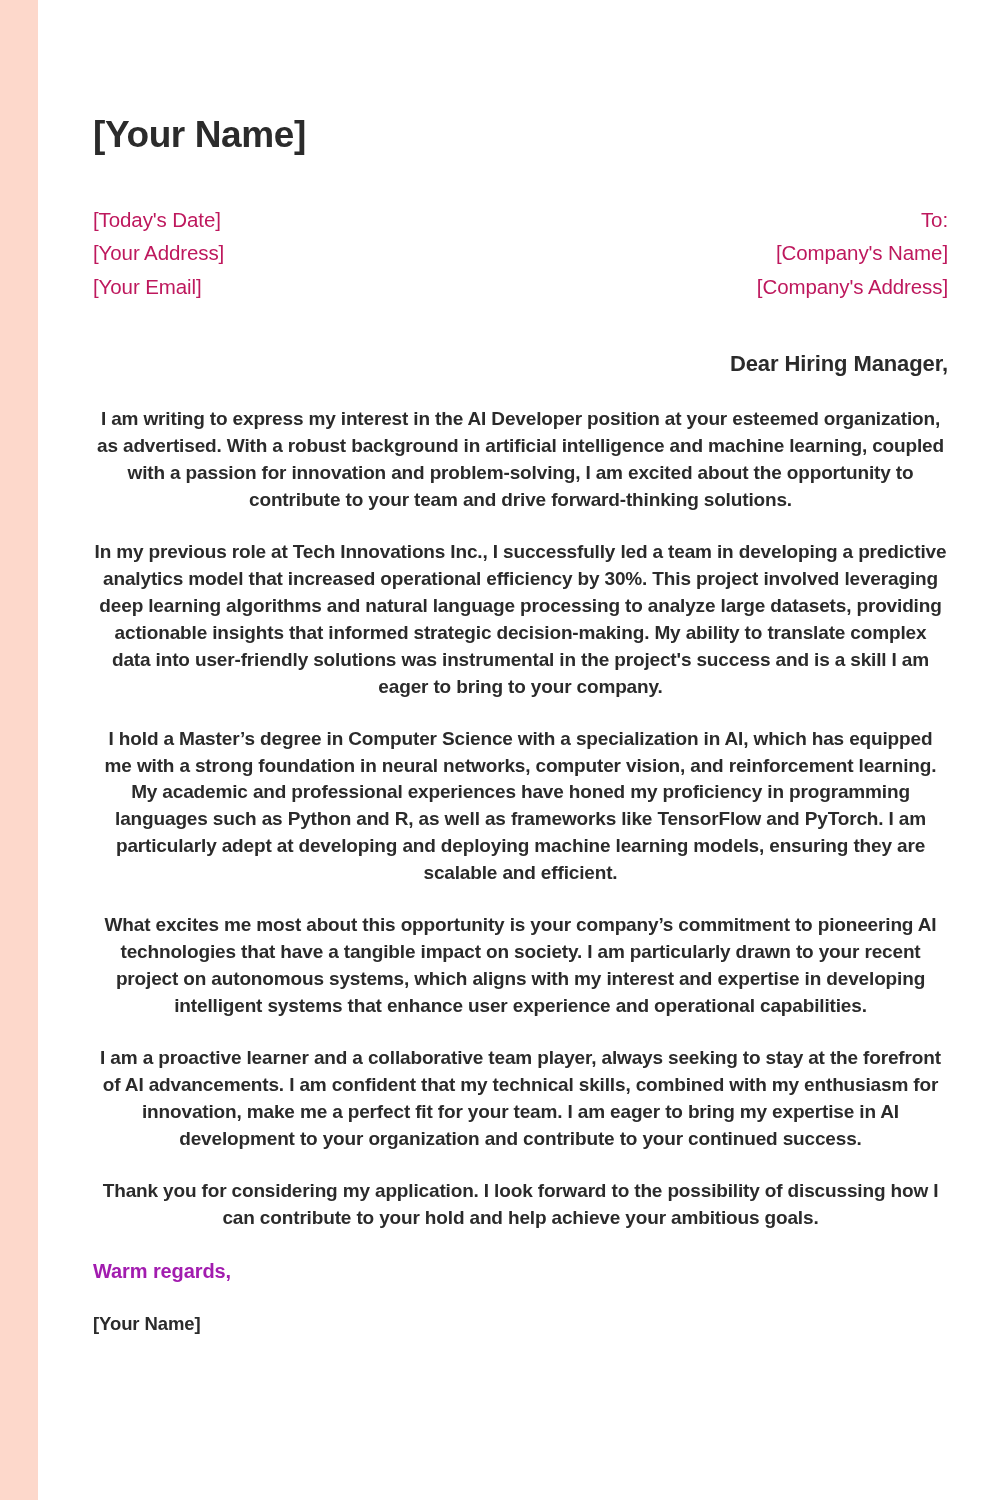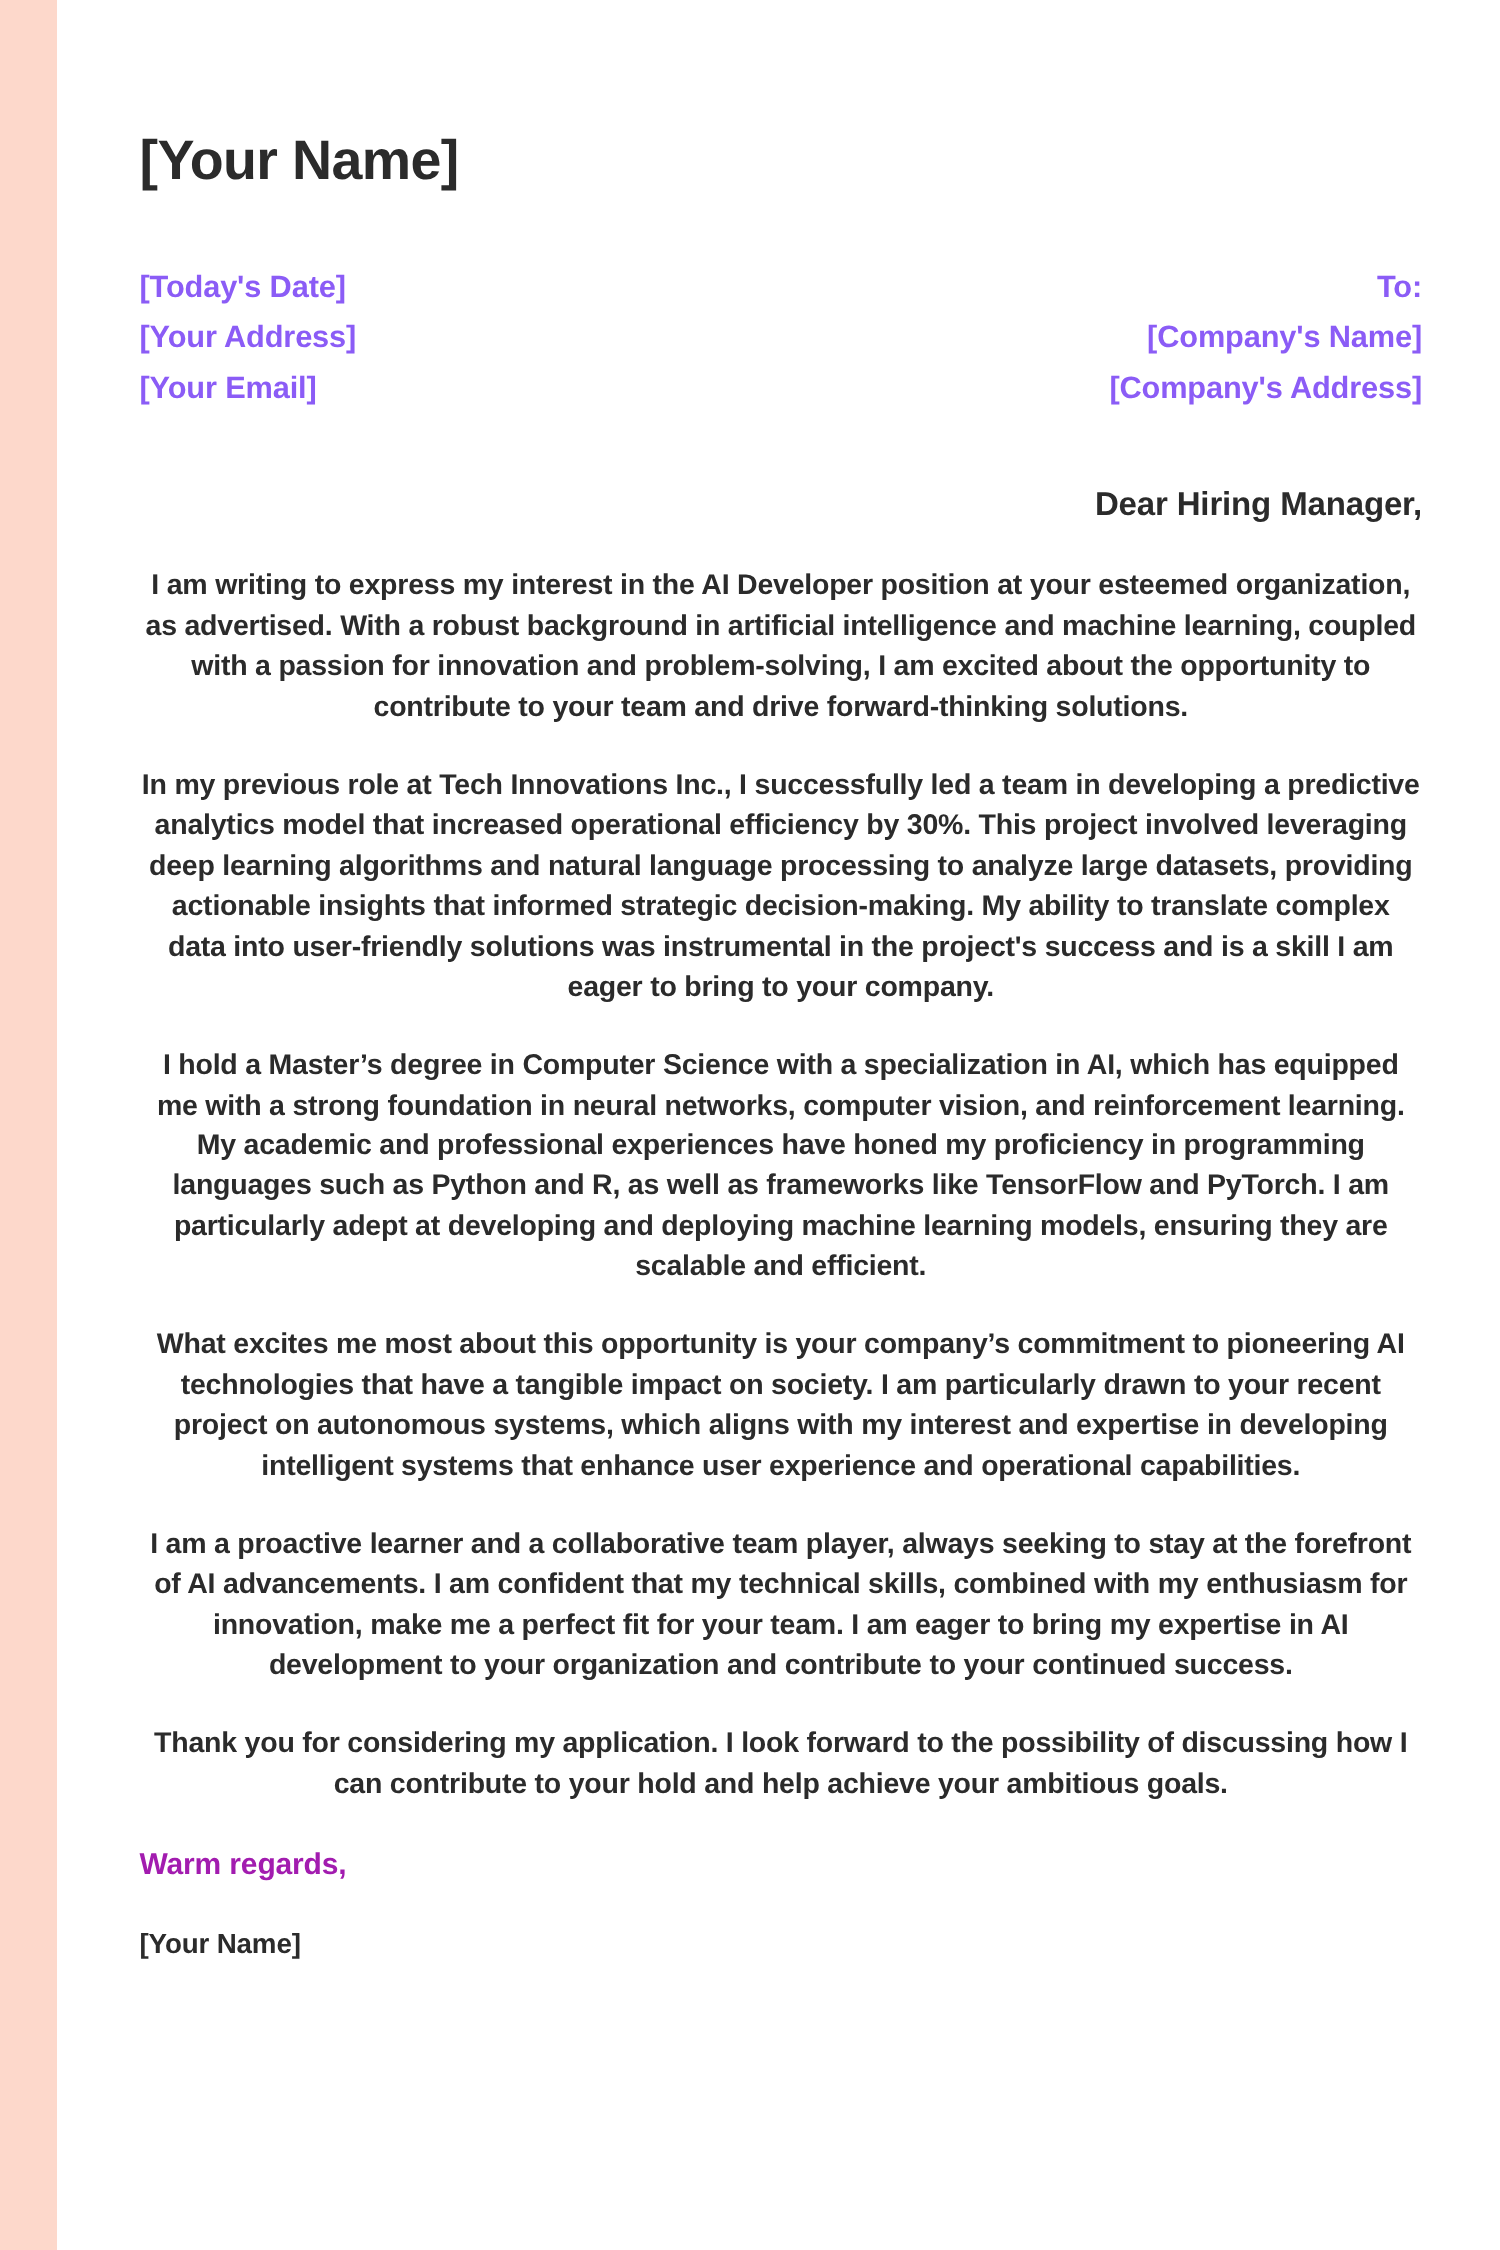--- a/index.html
+++ b/index.html
@@ -30,21 +30,21 @@
     width: 38px;
     height: 1500px;
     background: #fdd8cb;
   }
 
   .content {
     position: absolute;
     left: 93px;
     top: 0;
     width: 855px;
-    padding-top: 88px;
+    padding-top: 116px;
     box-sizing: border-box;
   }
 
   .letter-title {
     font-size: 37px;
     font-weight: 700;
     letter-spacing: -0.4px;
     line-height: 1.05;
     color: #2b2b2b;
     margin: 0 0 48px 0;
@@ -52,23 +52,23 @@
 
   .addr-block {
     display: flex;
     justify-content: space-between;
     align-items: flex-start;
     margin-bottom: 46px;
   }
 
   .addr-col {
     font-size: 20.5px;
-    font-weight: 700;
+    font-weight: 400;
     line-height: 1.63;
-    color: #8b5cf6;
+    color: #be185d;
     letter-spacing: -0.1px;
   }
 
   .addr-col.right {
     text-align: right;
   }
 
   .addr-line {
     white-space: nowrap;
   }

